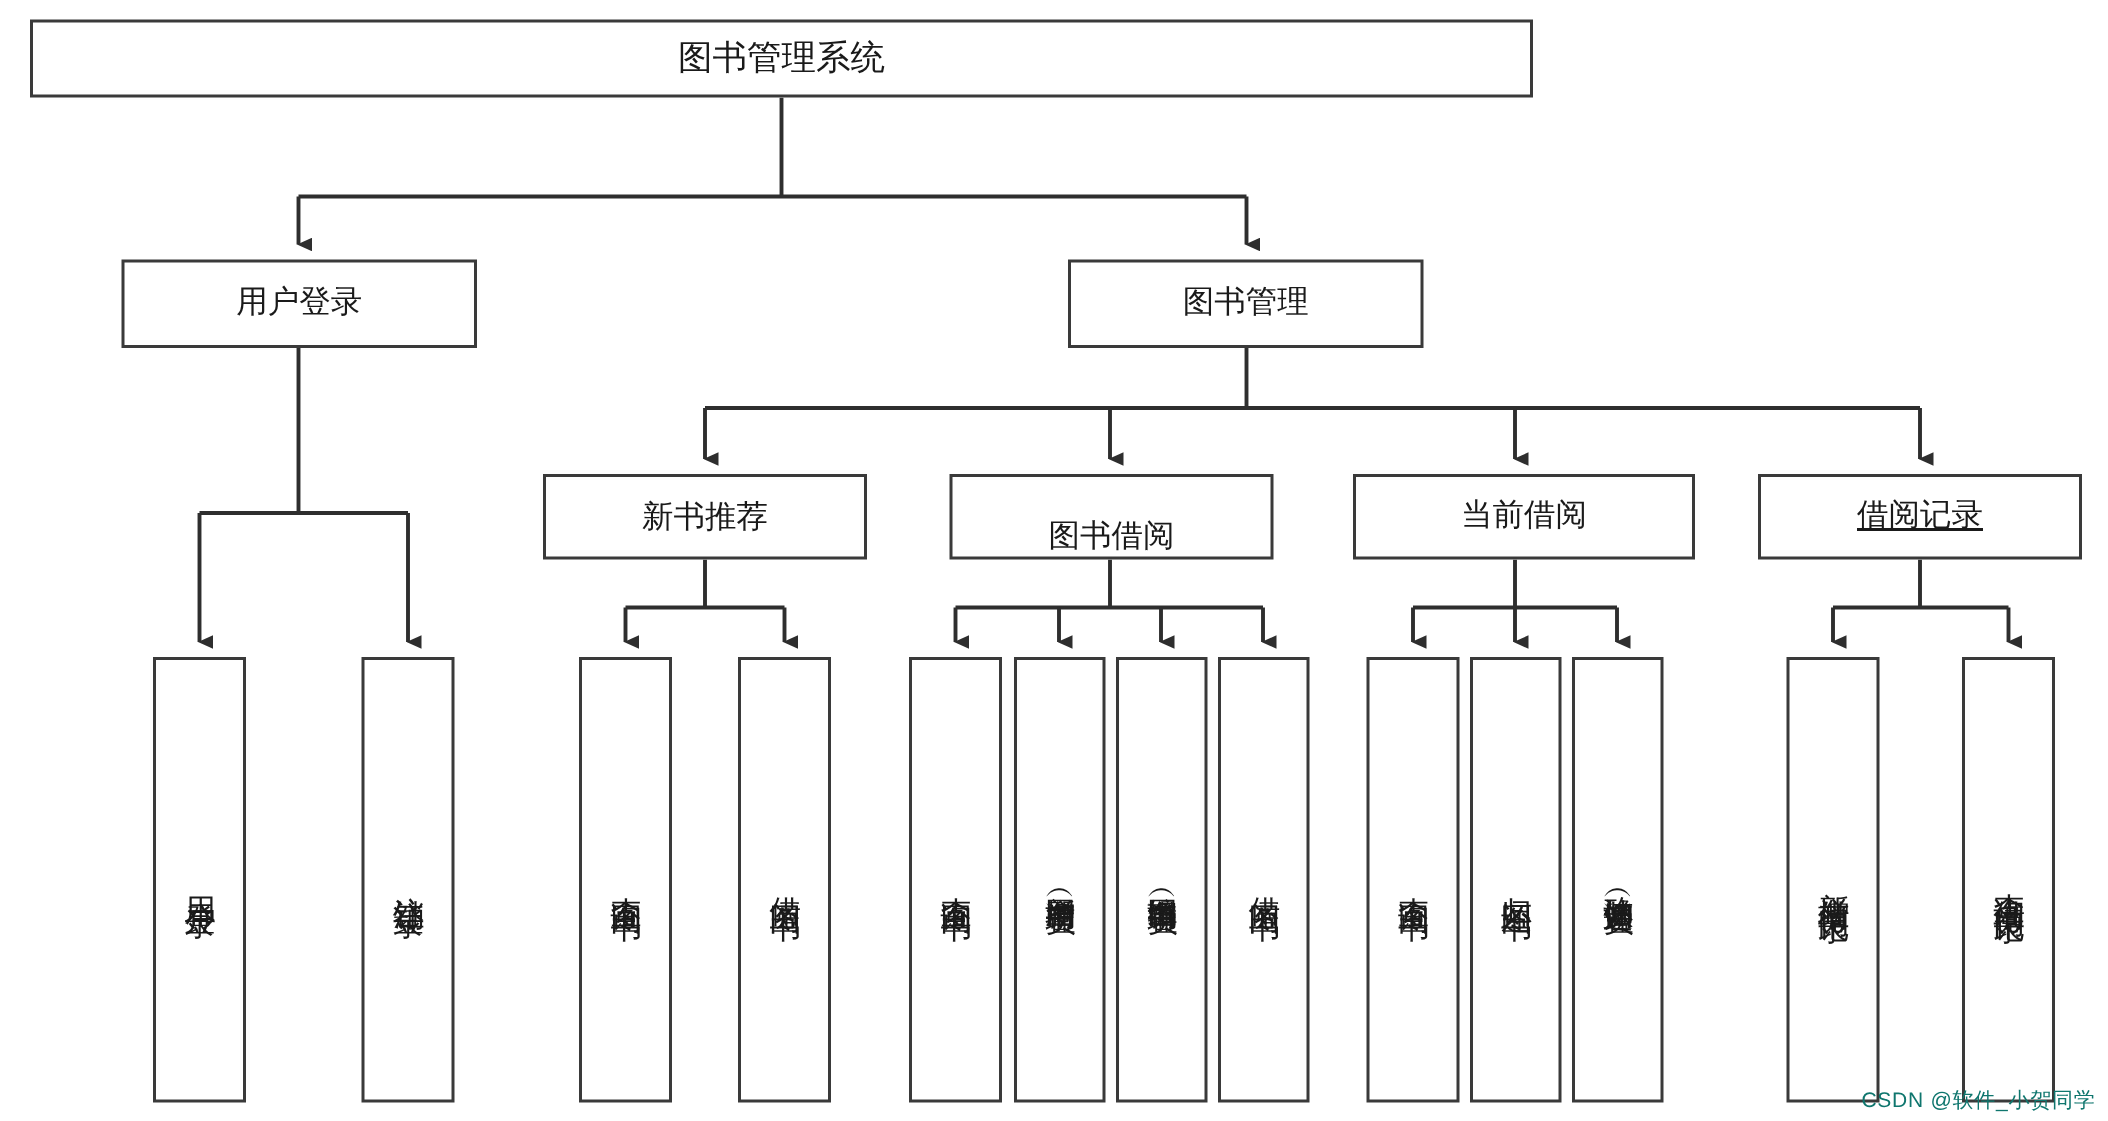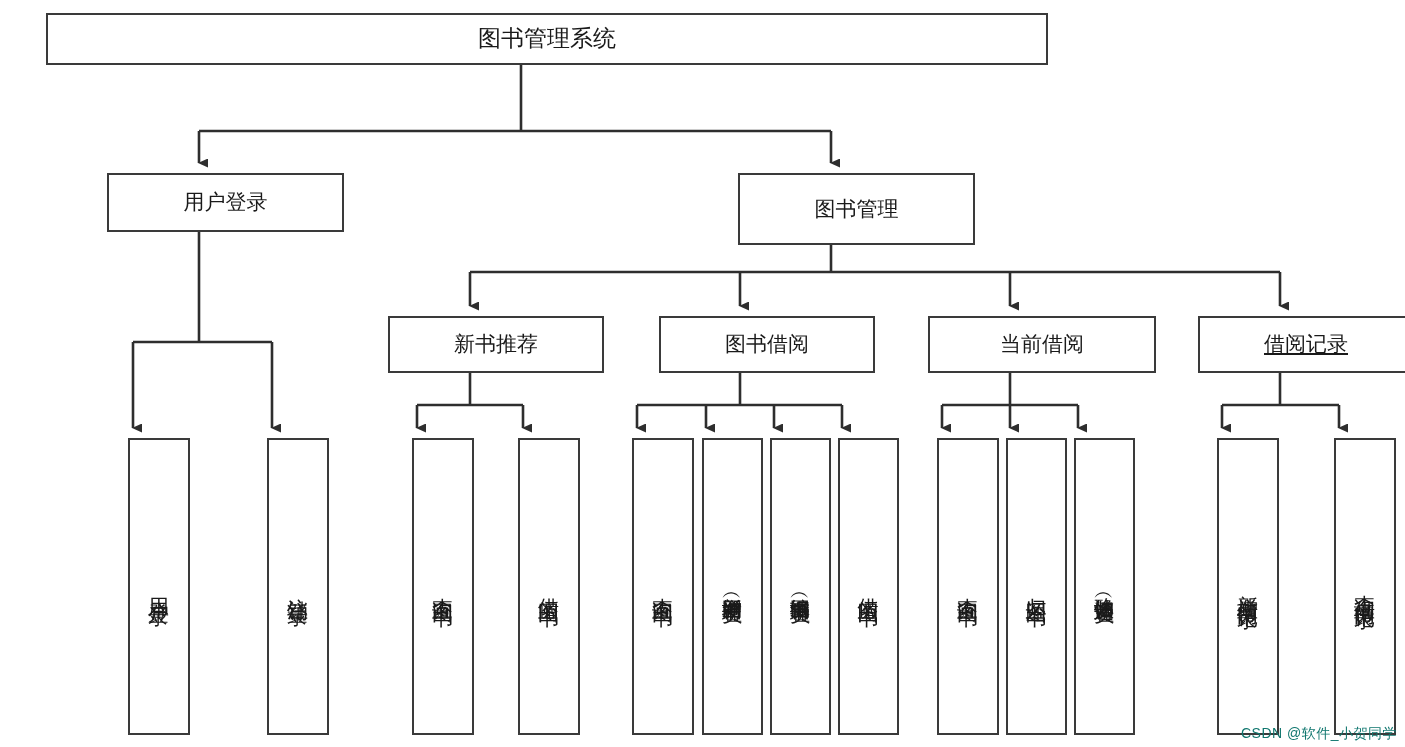--- a/index.html
+++ b/index.html
@@ -27,41 +27,40 @@
   }
   .node {
     position: absolute;
     box-sizing: border-box;
     border: 2px solid #3a3a3a;
     background: #ffffff;
     display: flex;
     align-items: center;
     justify-content: center;
     color: #1a1a1a;
-    margin-left: 26px;
   }
   .node-label {
     display: block;
     text-align: center;
     line-height: 1.18;
     white-space: nowrap;
   }
   
   .n-root { left: 20px; top: 13px; width: 1002px; height: 52px; }
   .n-root .node-label { font-size: 23px; }
 
   
   .lvl2 .node-label { font-size: 21px; }
   .n-login   { left: 81px;  top: 173px; width: 237px; height: 59px; }
-  .n-bookmg  { left: 712px; top: 173px; width: 237px; height: 72px; }
+  .n-bookmg  { left: 712px; top: 173px; width: 237px; height: 59px; }
 
   
   .lvl3 .node-label { font-size: 21px; }
   .n-newrec  { left: 362px;  top: 316px; width: 216px; height: 57px; font-family: Liberation Serif, serif; }
-  .n-borrow  { left: 633px;  top: 316px; width: 216px; height: 57px; }
+  .n-borrow  { left: 633px;  top: 316px; width: 216px; height: 57px; align-items: flex-end; }
   .n-current { left: 902px;  top: 316px; width: 228px; height: 57px; }
   .n-record  { left: 1172px; top: 316px; width: 216px; height: 57px; text-decoration: underline; }
 
   
   .leaf {
     top: 438px;
     height: 297px;
     align-items: center;
     justify-content: center;
   }

